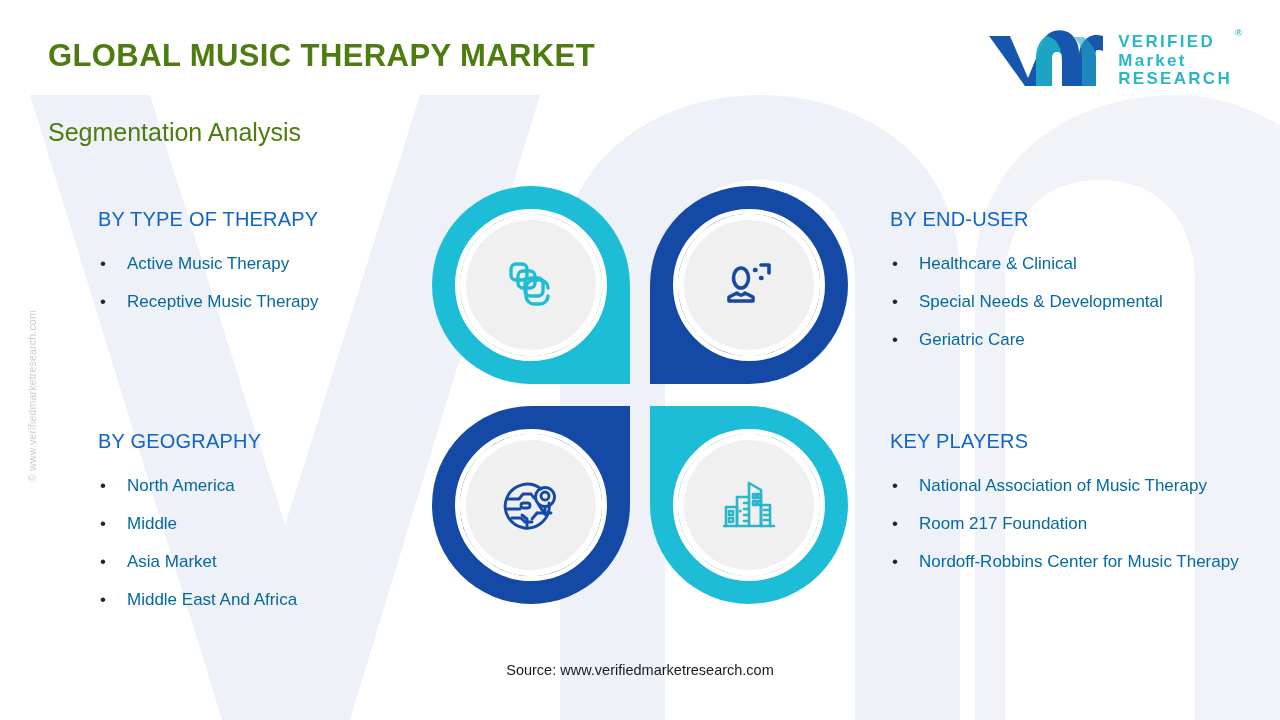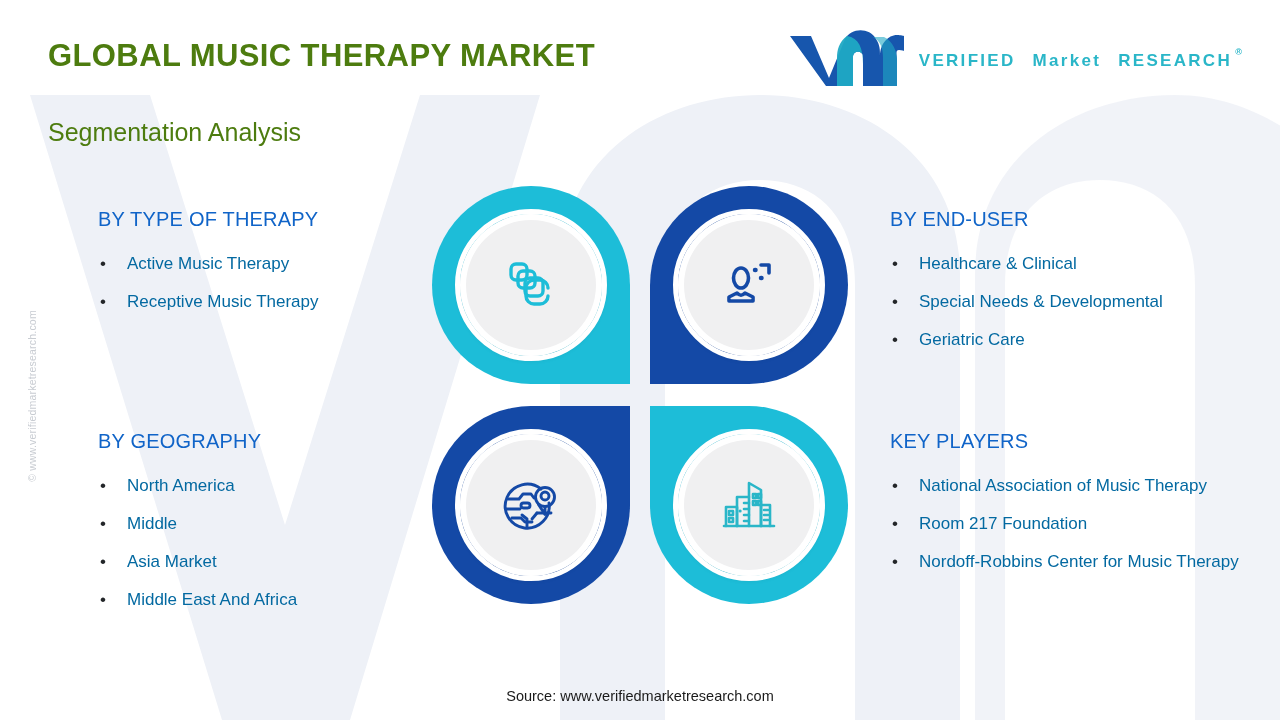--- a/index.html
+++ b/index.html
@@ -56,24 +56,23 @@
     position: absolute;
     right: 48px; top: 30px;
     display: flex;
     align-items: center;
     gap: 14px;
     z-index: 5;
   }
   .logo-mark { display: block; }
   .logo-words {
     display: flex;
-    flex-direction: row;
+    flex-direction: column;
     line-height: 1.08;
     position: relative;
-    gap: 17px;
   }
   .logo-words span {
     font-size: 17px;
     font-weight: 700;
     letter-spacing: 2.3px;
     color: #2ab6c8;
     white-space: nowrap;
   }
   .logo-reg {
     position: absolute;
@@ -156,21 +155,21 @@
   
   .petal-tl { left: 0;    top: 0;    background: #1dbdd8; border-radius: 50% 50% 0 50%; }
   .petal-tr { left: 218px; top: 0;   background: #1449a6; border-radius: 50% 50% 50% 0; }
   .petal-bl { left: 0;    top: 220px; background: #1449a6; border-radius: 50% 0 50% 50%; }
   .petal-br { left: 218px; top: 220px; background: #1dbdd8; border-radius: 0 50% 50% 50%; }
 
   
   .source {
     position: absolute;
     left: 0; right: 0;
-    top: 688px;
+    top: 662px;
     text-align: center;
     font-size: 14.5px;
     color: #1a1a1a;
     z-index: 6;
   }
   .side-watermark {
     position: absolute;
     left: -88px;
     top: 390px;
     width: 240px;

